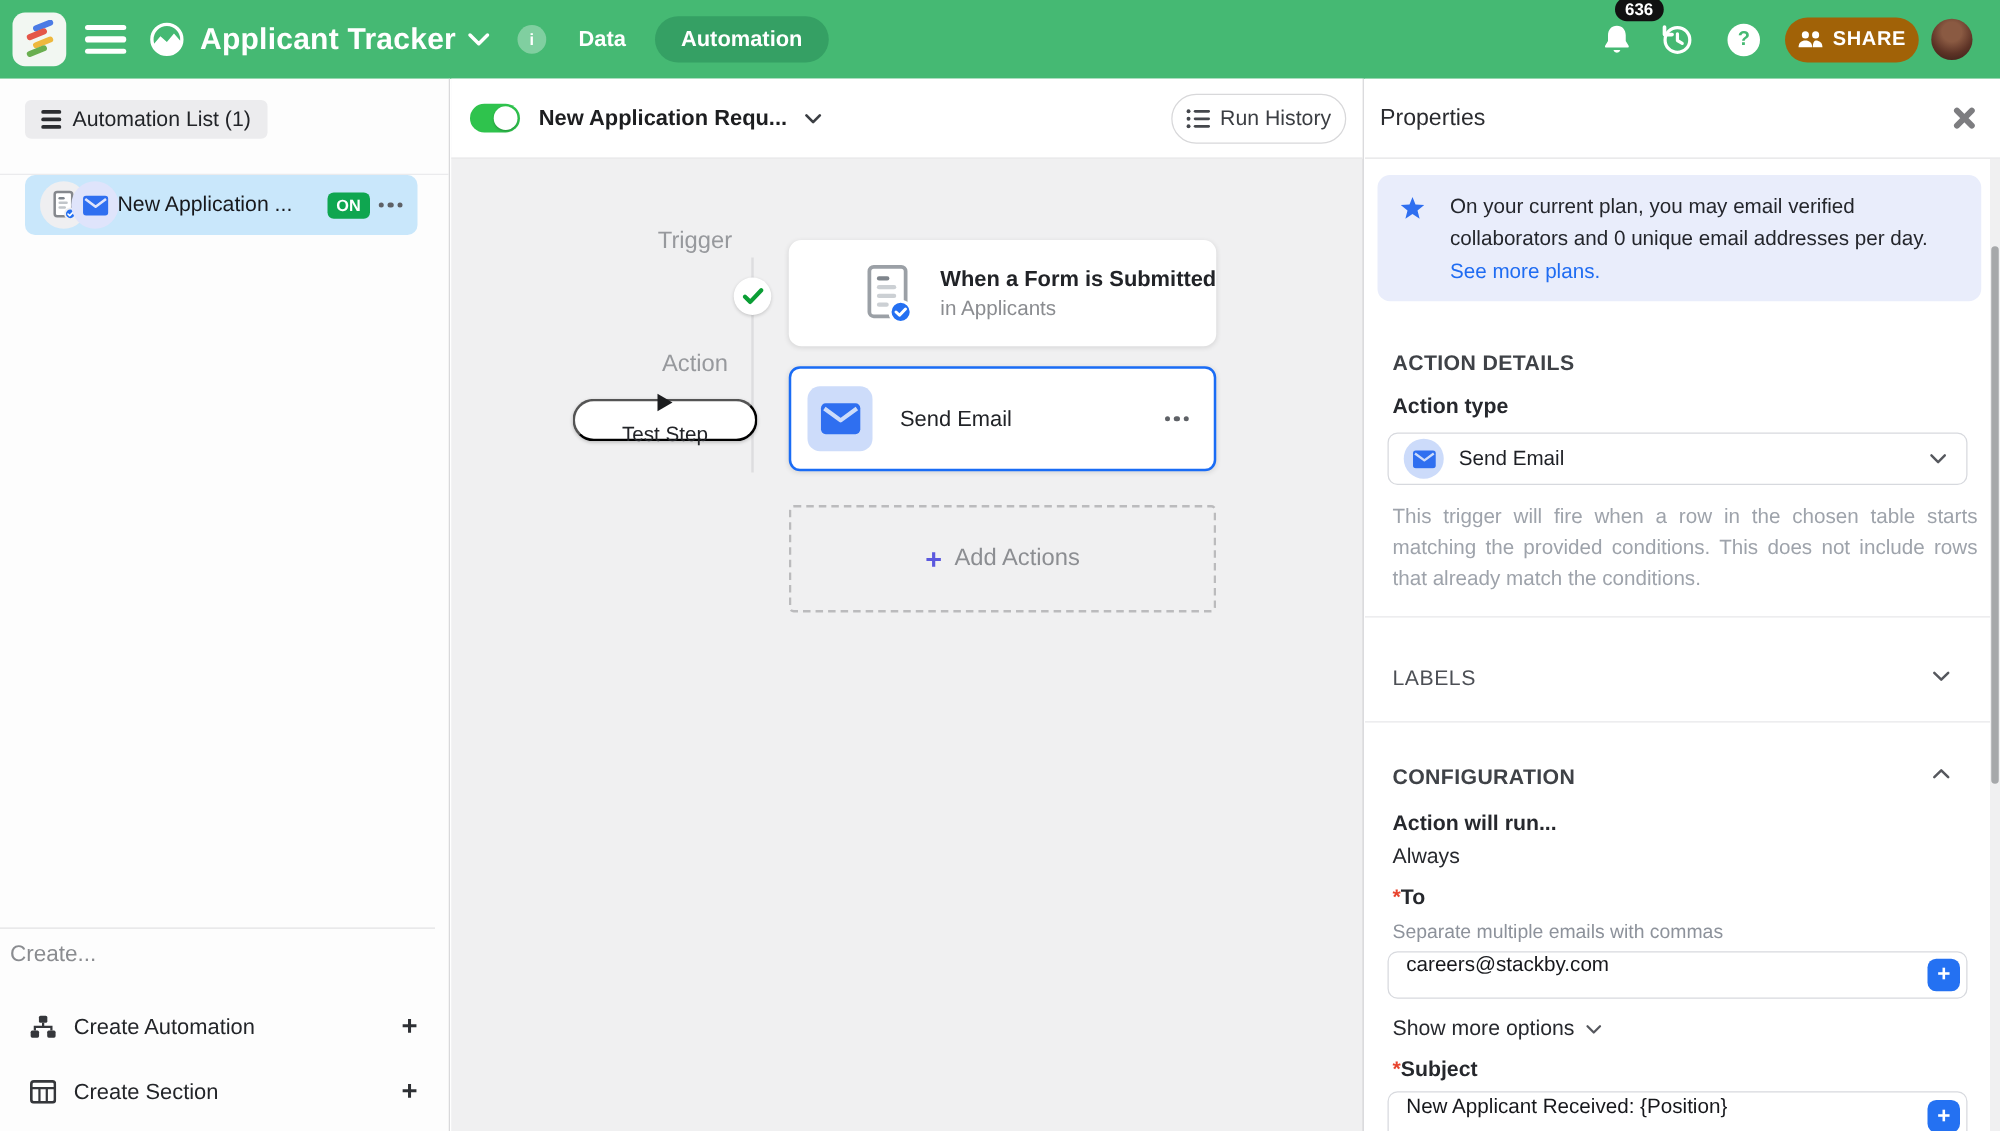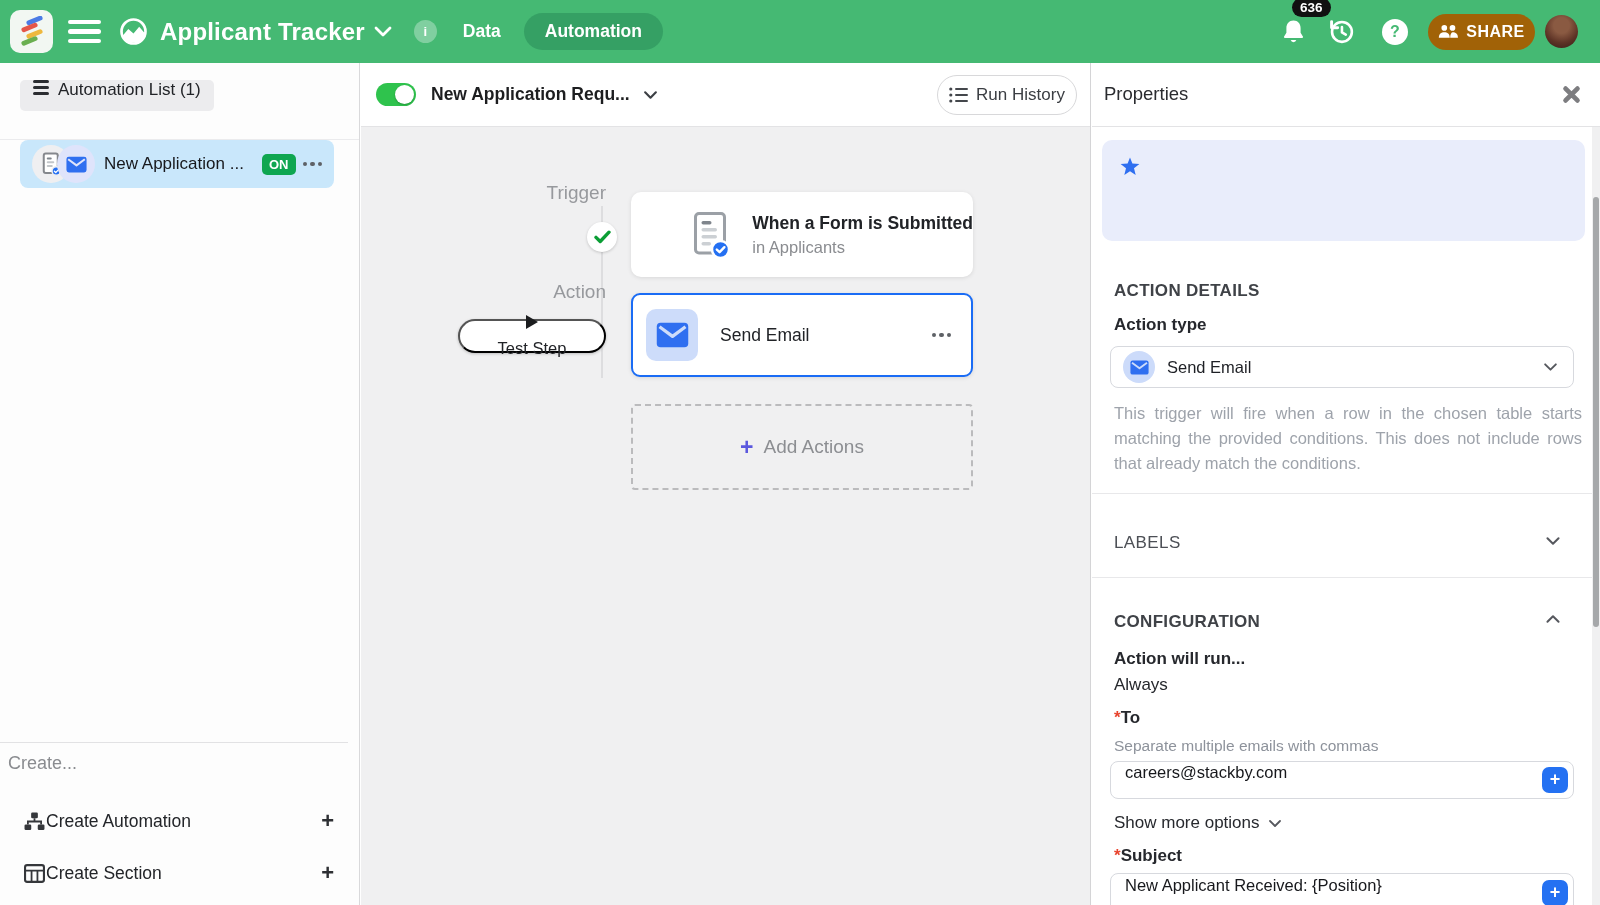--- a/index.html
+++ b/index.html
@@ -32,60 +32,60 @@
   .share { margin-left:20px; height:36px; width:107px; background:#a16207; border-radius:18px;
            display:flex; align-items:center; justify-content:center; gap:7px;
            color:#fff; font-weight:700; font-size:16px; letter-spacing:.5px; }
   .avatar { margin-left:10px; width:33px; height:33px; border-radius:50%;
             background:radial-gradient(circle at 50% 32%, #8a5a42 0 28%, #5d3326 62%, #341d16 100%); }
 
   
   .sidebar { position:absolute; left:0; top:63px; width:360px; height:842px; background:#fdfdfd;
              border-right:1px solid #d9d9db; }
   .list-head { position:absolute; left:20px; top:17px; height:31px; background:#ececee; border-radius:5px;
-               display:flex; padding:0 13px; gap:9px; font-size:17px; font-weight:500; color:#222428; }
+               display:flex; align-items:center; padding:0 13px; gap:9px; font-size:17px; font-weight:500; color:#222428; }
   .mini-burger { display:flex; flex-direction:column; gap:3.5px; }
   .mini-burger i { display:block; width:16px; height:2.6px; background:#2b2d31; border-radius:2px; }
   .side-div { position:absolute; left:0; top:76px; width:100%; height:1px; background:#ebebed; }
   .auto-item { position:absolute; left:20px; top:77px; width:314px; height:48px; background:#c9e7fb;
                border-radius:8px; display:flex; align-items:center; cursor:pointer; }
   .ic-stack { position:relative; width:72px; height:48px; flex:0 0 72px; }
   .circ { position:absolute; width:38px; height:38px; border-radius:50%; top:5px;
           display:flex; align-items:center; justify-content:center; }
   .circ.doc { left:12px; background:#efeff1; }
   .circ.env { left:37px; background:#dfe4fb; z-index:2; }
-  .auto-item .lbl { font-size:17px; color:#17181c; margin-left:12px; flex:1; white-space:nowrap; }
+  .auto-item .lbl { font-size:17px; color:#17181c; margin-left:2px; flex:1; white-space:nowrap; }
   .on-badge { background:#0fa650; color:#fff; font-size:13px; font-weight:700; border-radius:5px;
               padding:3px 7px; margin-right:7px; }
   .dots { display:flex; gap:3px; margin-right:12px; }
   .dots i { width:4.5px; height:4.5px; background:#5e6166; border-radius:50%; }
   .bot-div { position:absolute; left:0; top:679px; width:348px; height:1px; background:#e2e2e4; }
   .create-label { position:absolute; left:8px; top:690px; font-size:18px; color:#8a8c90; }
   .create-row { position:absolute; left:0; width:360px; height:32px; display:flex; align-items:center; cursor:pointer; }
   .create-row .cic { margin-left:24px; display:flex; }
-  .create-row .ctxt { margin-left:1px; font-size:17.5px; font-weight:500; color:#232529; }
+  .create-row .ctxt { margin-left:14px; font-size:17.5px; font-weight:500; color:#232529; }
   .create-row .plus { position:absolute; right:26px; font-size:22px; font-weight:700; color:#2e3034; line-height:20px; }
 
   
   .canvas { position:absolute; left:361px; top:63px; width:730px; height:842px; background:#f0f0f1;
             border-right:1px solid #d4d4d6; }
   .canvas-top { position:absolute; left:0; top:0; width:100%; height:64px; background:#fff;
                 border-bottom:1px solid #e3e3e5; display:flex; align-items:center; padding:0 13px 0 15px; }
   .toggle { position:relative; width:40px; height:23px; border-radius:12px; background:#2fc34d; cursor:pointer; flex:0 0 40px; }
   .toggle .knob { position:absolute; right:2px; top:2px; width:19px; height:19px; border-radius:50%;
                   background:#fff; box-shadow:0 1px 2px rgba(0,0,0,.25); }
   .auto-name { margin-left:15px; font-size:17.5px; font-weight:600; color:#1d1e20; }
   .canvas-top .chev-d { margin-left:13px; display:flex; }
   .top-btns { margin-left:auto; display:flex; gap:10px; }
   .pill-btn { height:40px; background:#fff; border:1px solid #d8d8da; border-radius:20px;
               display:flex; align-items:center; justify-content:center; gap:8px;
               font-size:17px; font-weight:500; color:#3b3e43; cursor:pointer; }
   .pill-btn.rh { width:140px; } .pill-btn.ta { width:178px; }
 
-  .flow-label { position:absolute; left:145px; width:100px; text-align:right; font-size:19px; color:#97999d; }
+  .flow-label { position:absolute; left:145px; width:100px; text-align:center; font-size:19px; color:#97999d; }
   .v-line { position:absolute; left:240px; top:143px; width:2px; height:172px; background:#dddddf; }
   .check-circle { position:absolute; left:226px; top:159px; width:30px; height:30px; border-radius:50%;
                   background:#fff; box-shadow:0 1px 3px rgba(0,0,0,.18); display:flex; align-items:center; justify-content:center; z-index:2; }
   .card { position:absolute; left:270px; width:342px; background:#fff; border-radius:10px;
           box-shadow:0 1px 4px rgba(0,0,0,.10); display:flex; align-items:center; cursor:pointer;justify-content:flex-end; }
   .card.trigger { top:129px; height:85px; }
   .card.action { top:230px; height:84px; border:2px solid #1a6cf5; border-radius:9px; }
   .card .doc-ic { margin-left:26px; display:flex; }
   .card .txt { margin-left:22px; }
   .card .t1 { font-size:17.5px; font-weight:600; color:#212327; }
@@ -373,20 +373,24 @@
           </svg>
       </span>
     </div>
 
     <div class="notice">
       <span class="star">
         <svg width="20" height="19" viewBox="0 0 20 19" fill="#2f6ff0">
             <path d="M10 0.5 L12.4 6.6 L19.4 7 L14 11.3 L15.7 17.9 L10 14.2 L4.3 17.9 L6 11.3 L0.6 7 L7.6 6.6 Z"></path>
           </svg>
       </span>
+      <p class="ntxt">
+        <span>On your current plan, you may email verified collaborators and 0 unique email addresses per day.</span>
+        <a>See more plans.</a>
+      </p>
     </div>
 
     <div class="sec-head" style="top:218px;">ACTION DETAILS</div>
     <div class="fld-label" style="top:252px;">Action type</div>
 
     <div class="sel-box">
       <span class="scirc">
         <svg width="19" height="15" viewBox="0 0 24 19">
           <rect x="0.5" y="0.5" width="23" height="18" rx="2.8" fill="#2f6ff0"></rect>
           <path d="M2.5 3.5 L12 10.5 L21.5 3.5" fill="none" stroke="#ccdbfa" stroke-width="2.4" stroke-linejoin="round"></path>

